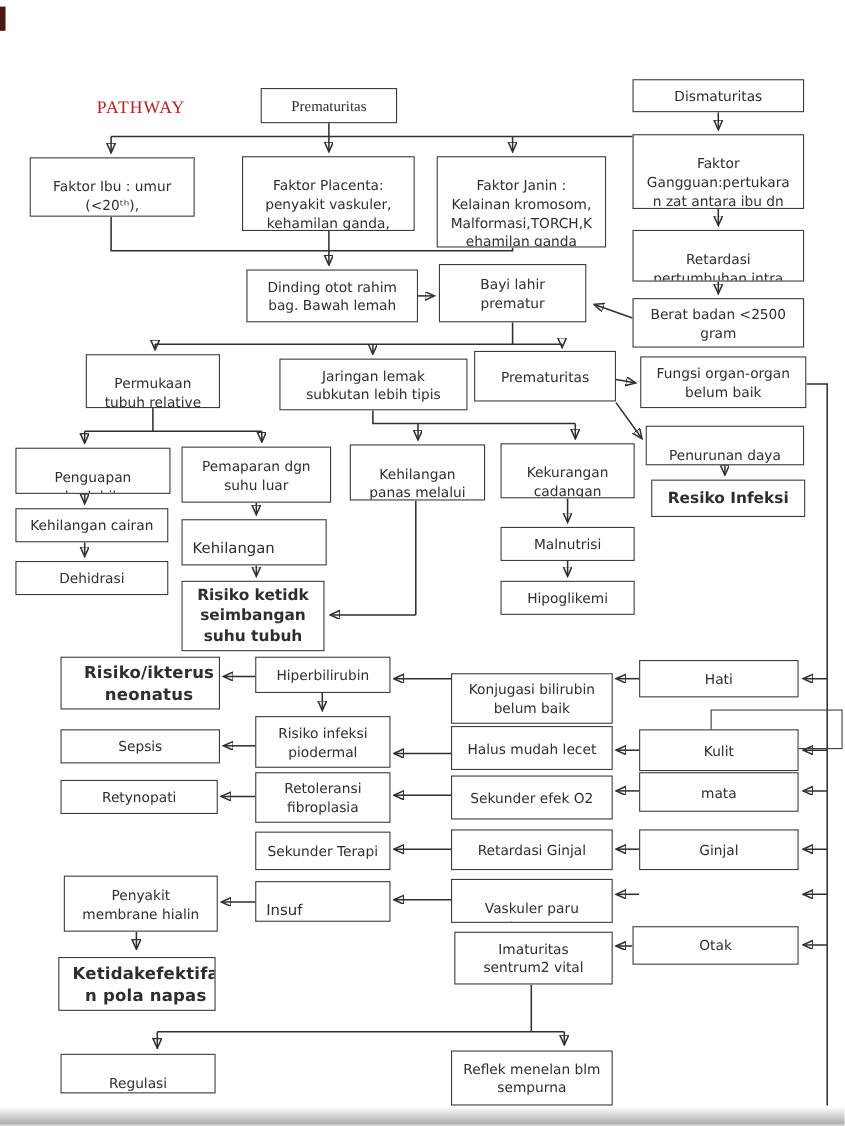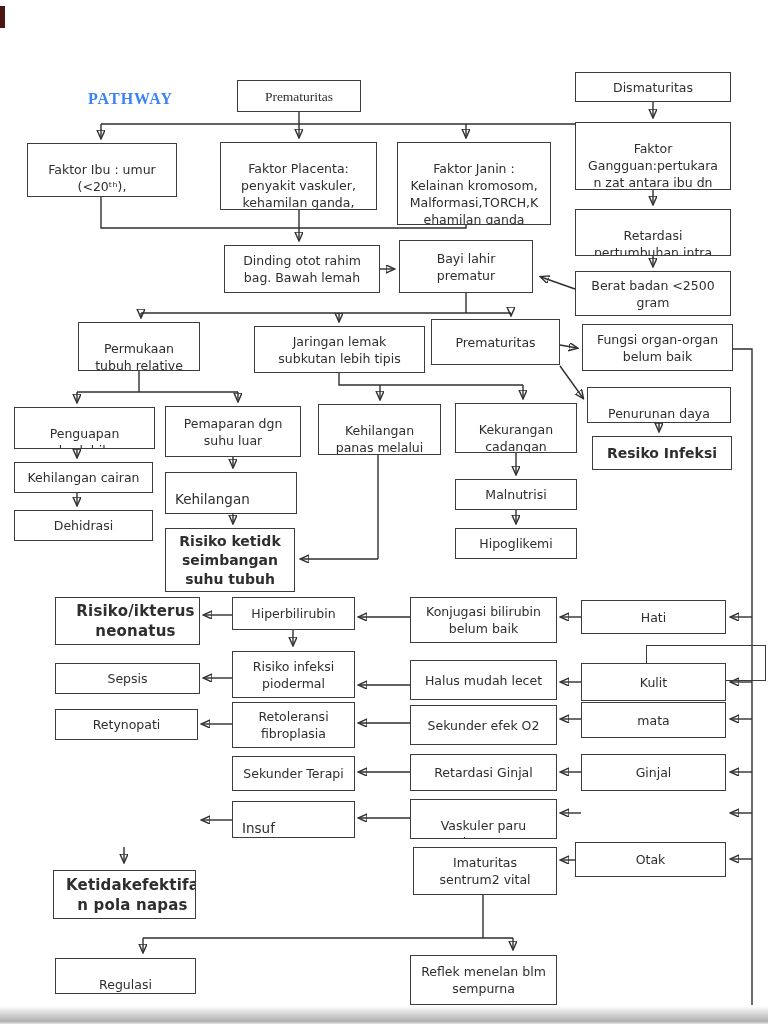--- a/index.html
+++ b/index.html
@@ -8,22 +8,22 @@
   .wires{position:absolute;left:0;top:0;z-index:1;}
   .wires path{fill:none;stroke:#2f2f2f;stroke-width:1.4;}
   .nd{position:absolute;z-index:2;box-sizing:border-box;border:1.6px solid #3c3c3c;
       background:#fff;text-align:center;white-space:pre-line;overflow:hidden;
       font-size:12.5px;line-height:17px;padding:17px 4px;}
   .vc{display:flex;align-items:center;justify-content:center;padding:1px 4px;}
   .b{font-weight:bold;font-size:14px;line-height:19px;}
   .bb{font-weight:bold;font-size:15px;line-height:20px;letter-spacing:.2px;padding-left:20px;}
   .left{text-align:left;padding-left:9px;font-size:13.5px;line-height:19px;}
   .serif{font-family:"Liberation Serif",serif;font-size:13.5px;}
-  .title{position:absolute;z-index:2;font-family:"Liberation Serif",serif;font-weight:bold;
-         font-size:16px;letter-spacing:1px;color:#3b82f6;}
+  .title{position:absolute;z-index:2;font-family:"Liberation Serif",serif;font-weight:normal;
+         font-size:16px;letter-spacing:1px;color:#b91c1c;}
   .empty-box{background:transparent;}
   .scan-shadow{position:absolute;left:0;bottom:0;width:768px;height:18px;z-index:3;
          background:linear-gradient(to bottom,rgba(255,255,255,0) 0%,rgba(150,150,150,.75) 85%,rgba(200,200,200,.4) 100%);}
   .corner-mark{position:absolute;left:0;top:6px;width:5px;height:22px;background:#4a1512;z-index:3;}
 </style>
 </head>
 <body>
 
 <div id="stage">
 
@@ -151,21 +151,21 @@
   <div class="nd vc b" style="left:165px;top:528px;width:130px;height:64px">Risiko ketidk
 seimbangan
 suhu tubuh</div>
   <div class="nd vc" style="left:14px;top:510px;width:139px;height:31px">Dehidrasi</div>
   <div class="nd vc" style="left:455px;top:479px;width:122px;height:31px">Malnutrisi</div>
   <div class="nd vc" style="left:455px;top:528px;width:122px;height:31px">Hipoglikemi</div>
 
   <div class="nd vc bb" style="left:55px;top:597px;width:145px;height:48px">Risiko/ikterus
 neonatus</div>
   <div class="nd vc" style="left:232px;top:597px;width:123px;height:33px">Hiperbilirubin</div>
-  <div class="nd vc" style="left:410px;top:597px;width:147px;height:46px">Konjugasi bilirubin
+  <div class="nd vc" style="left:410px;top:612px;width:147px;height:46px">Konjugasi bilirubin
 belum baik</div>
   <div class="nd vc" style="left:581px;top:600px;width:145px;height:34px">Hati</div>
 
   <div class="nd empty-box" style="left:646px;top:645px;width:120px;height:22px"></div>
 
   <div class="nd vc" style="left:55px;top:663px;width:145px;height:31px">Sepsis</div>
   <div class="nd vc" style="left:232px;top:651px;width:123px;height:47px">Risiko infeksi
 piodermal</div>
   <div class="nd vc" style="left:410px;top:660px;width:147px;height:40px">Halus mudah lecet</div>
   <div class="nd vc" style="left:581px;top:663px;width:145px;height:38px">Kulit</div>
@@ -173,20 +173,22 @@
   <div class="nd vc" style="left:55px;top:709px;width:143px;height:31px">Retynopati</div>
   <div class="nd vc" style="left:232px;top:702px;width:123px;height:46px">Retoleransi
 fibroplasia</div>
   <div class="nd vc" style="left:410px;top:705px;width:147px;height:40px">Sekunder efek O2</div>
   <div class="nd vc" style="left:581px;top:702px;width:145px;height:36px">mata</div>
 
   <div class="nd vc" style="left:232px;top:756px;width:123px;height:35px">Sekunder Terapi</div>
   <div class="nd vc" style="left:410px;top:754px;width:147px;height:37px">Retardasi Ginjal</div>
   <div class="nd vc" style="left:581px;top:754px;width:145px;height:37px">Ginjal</div>
 
+  <div class="nd vc" style="left:58px;top:796px;width:140px;height:51px">Penyakit
+membrane hialin</div>
   <div class="nd left" style="left:232px;top:801px;width:123px;height:37px">Insuf
 pernapasan</div>
   <div class="nd" style="left:410px;top:799px;width:147px;height:40px">Vaskuler paru
 imatur</div>
 
   <div class="nd vc" style="left:413px;top:847px;width:144px;height:48px">Imaturitas
 sentrum2 vital</div>
   <div class="nd vc" style="left:575px;top:842px;width:151px;height:35px">Otak</div>
 
   <div class="nd vc bb" style="left:53px;top:870px;width:143px;height:49px">Ketidakefektifa

